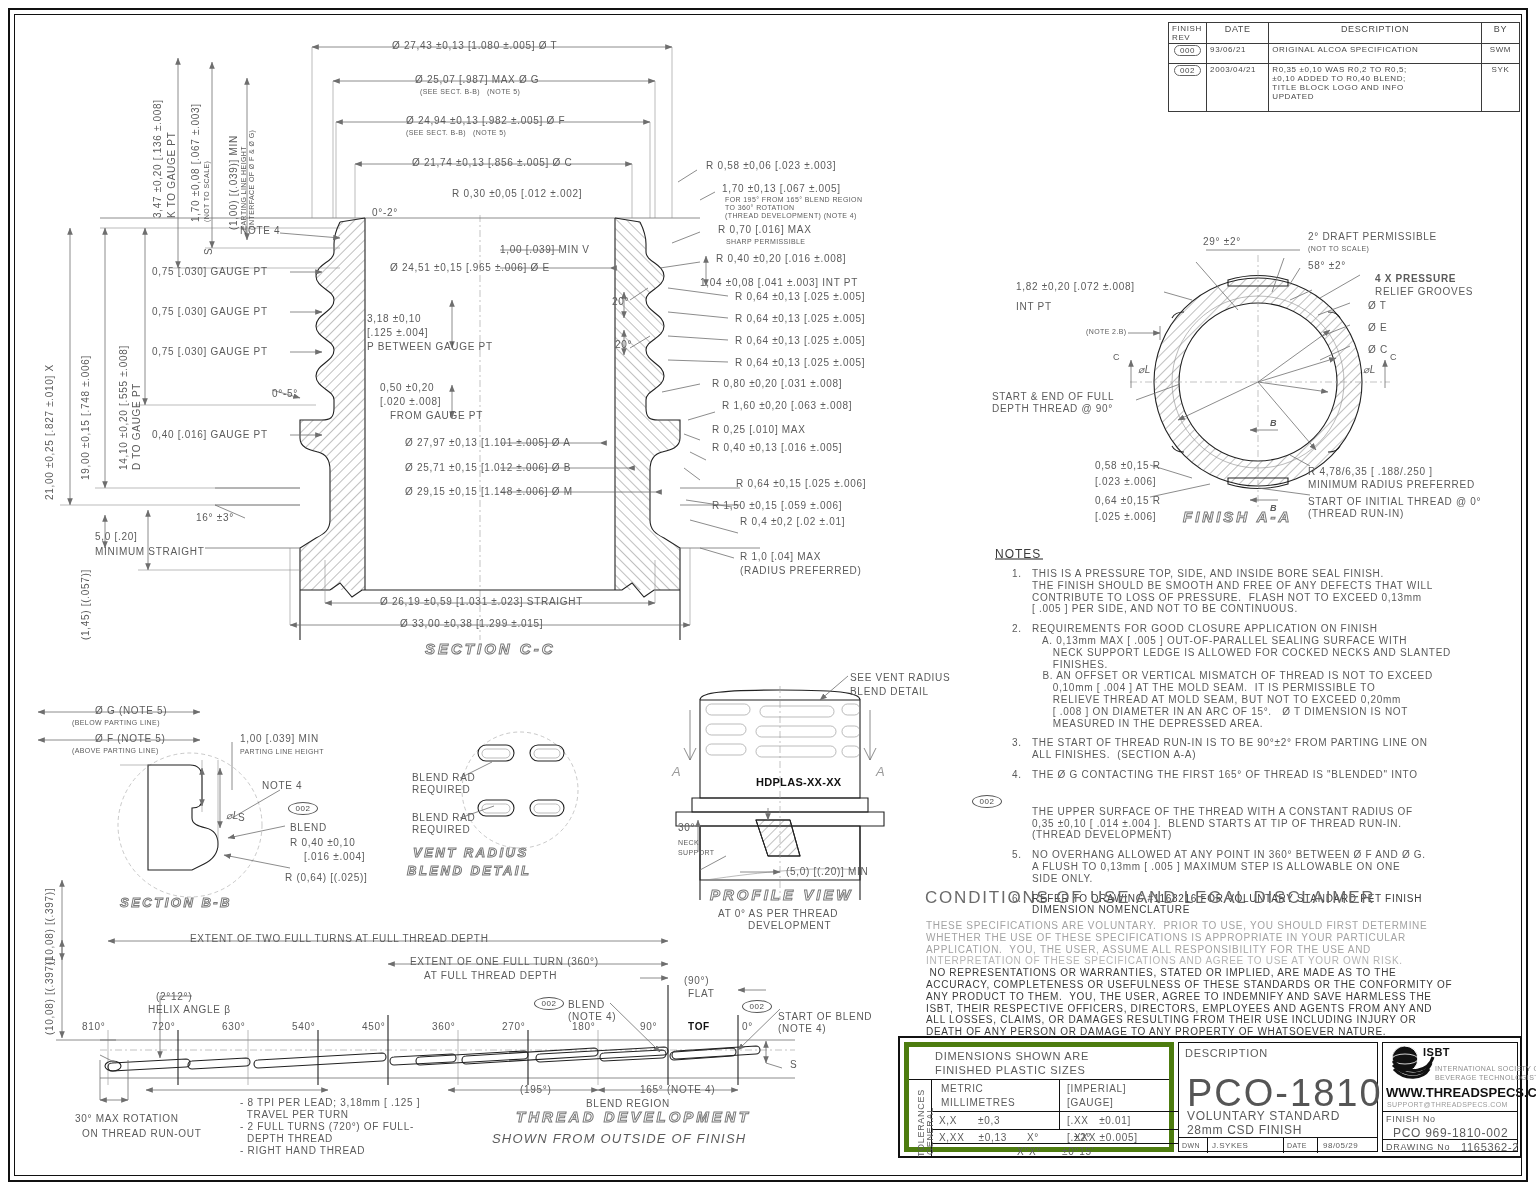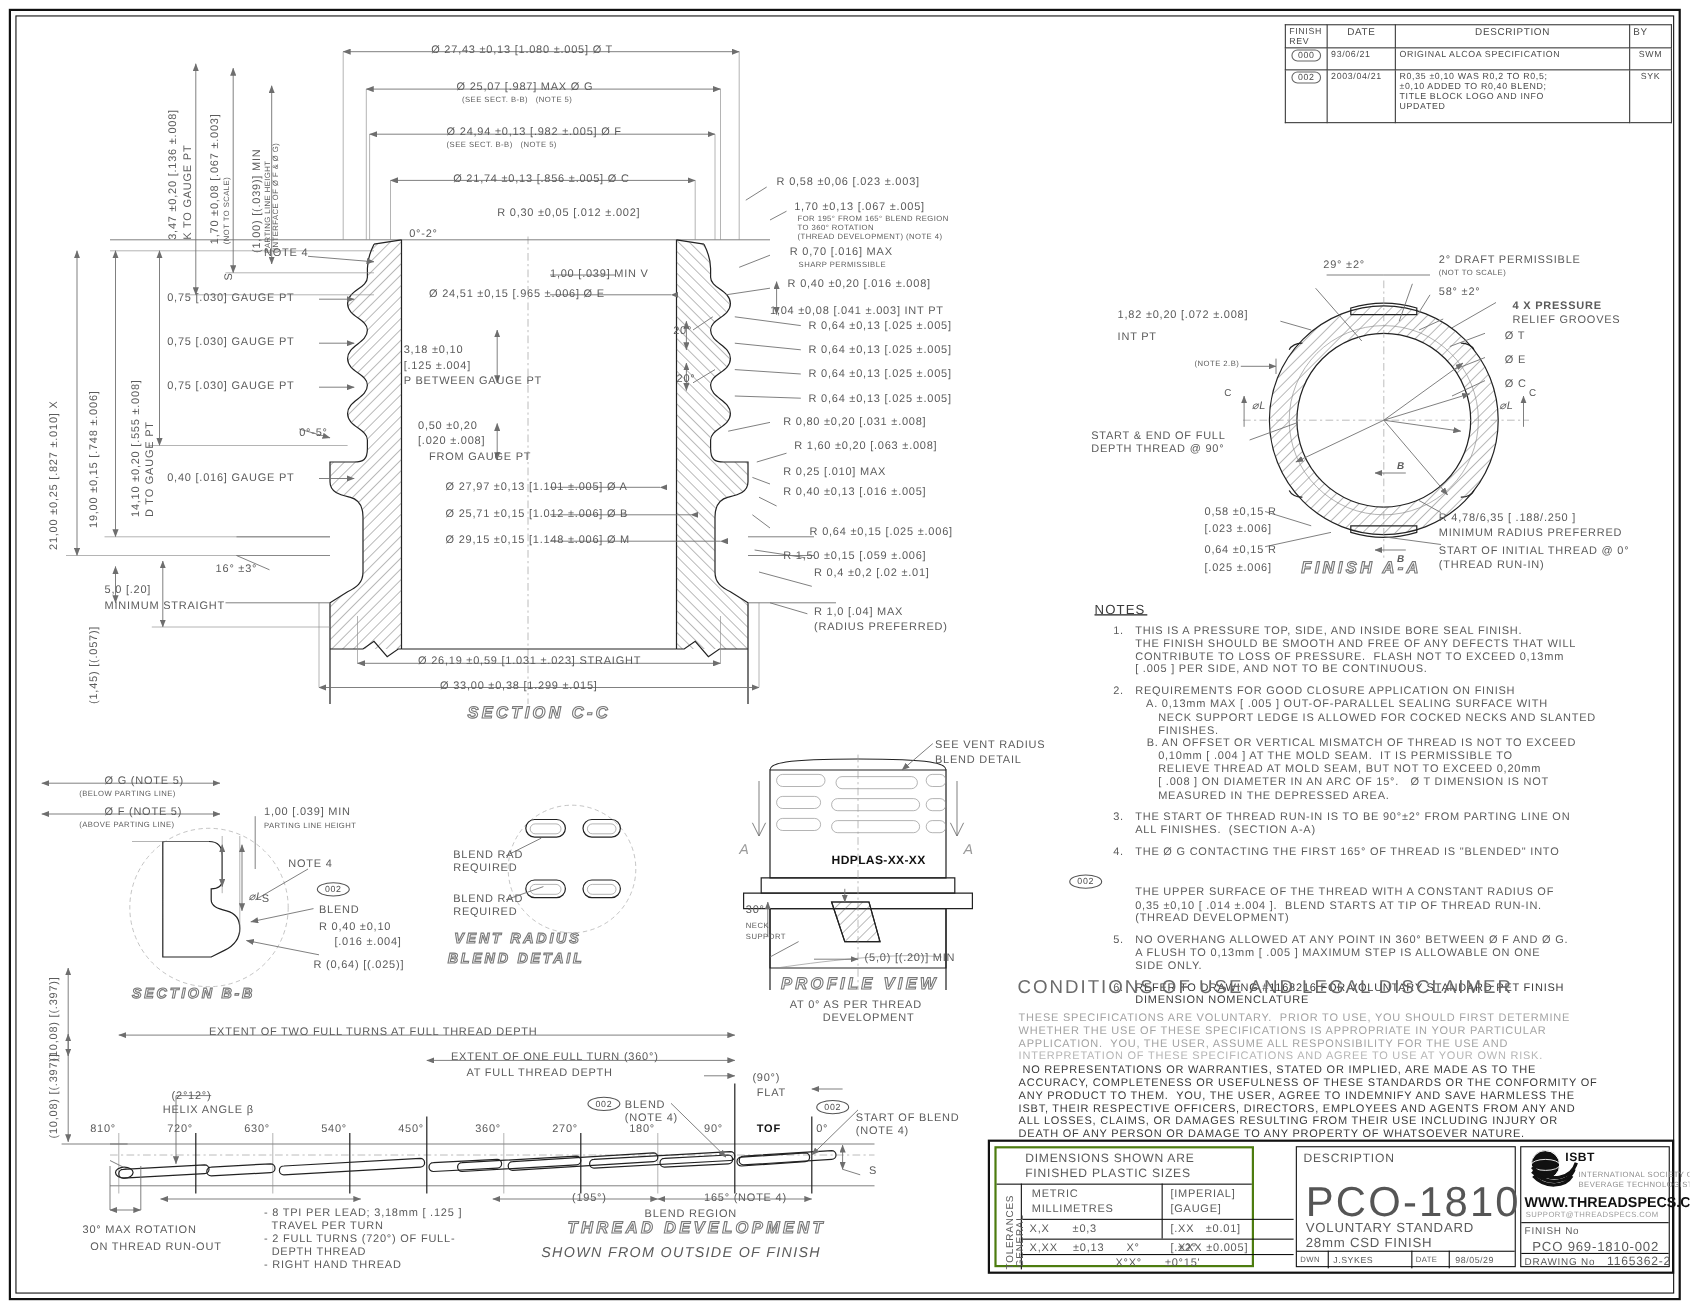--- a/index.html
+++ b/index.html
@@ -445,21 +445,21 @@
 
   </svg>
 
   <table class="grid" style="left:1168px; top:22px; width:352px;">
     <tbody>
         <tr>
       <th style="width:38px; font-size:8px;"><span style="white-space:pre-line">FINISH
 REV</span></th>
       <th style="width:62px; text-align:center;"><span>DATE</span></th>
       <th style="width:212px; text-align:center;"><span>DESCRIPTION</span></th>
-      <th style="width:38px; text-align:left;"><span>BY</span></th>
+      <th style="width:38px; text-align:center;"><span>BY</span></th>
     </tr>
     <tr>
       <td style="text-align:center; height:20px;">
         <span style="border:1px solid #666;border-radius:8px;padding:0 5px;font-size:8px;">000</span>
       </td>
       <td style="font-size:8px;"><span>93/06/21</span></td>
       <td style="font-size:8px;"><span style="white-space:pre-line">ORIGINAL ALCOA SPECIFICATION</span></td>
       <td style="font-size:8px; text-align:center;"><span>SWM</span></td>
     </tr>
     <tr>
@@ -729,21 +729,21 @@
     <div class="txt d" style="position:static;"> NO REPRESENTATIONS OR WARRANTIES, STATED OR IMPLIED, ARE MADE AS TO THE</div>
     <div class="txt d" style="position:static;">ACCURACY, COMPLETENESS OR USEFULNESS OF THESE STANDARDS OR THE CONFORMITY OF</div>
     <div class="txt d" style="position:static;">ANY PRODUCT TO THEM.  YOU, THE USER, AGREE TO INDEMNIFY AND SAVE HARMLESS THE</div>
     <div class="txt d" style="position:static;">ISBT, THEIR RESPECTIVE OFFICERS, DIRECTORS, EMPLOYEES AND AGENTS FROM ANY AND</div>
     <div class="txt d" style="position:static;">ALL LOSSES, CLAIMS, OR DAMAGES RESULTING FROM THEIR USE INCLUDING INJURY OR</div>
     <div class="txt d" style="position:static;">DEATH OF ANY PERSON OR DAMAGE TO ANY PROPERTY OF WHATSOEVER NATURE.</div>
   </div>
 
   <div class="abs" style="left:898px; top:1036px; width:624px; height:122px; border:2px solid #111;">
 
-    <div class="abs" style="left:4px; top:4px; width:236px; height:110px; border:2px solid #4d7c0f;">
+    <div class="abs" style="left:4px; top:4px; width:270px; height:110px; border:5px solid #4d7c0f;">
       <div class="txt" style="left:26px; top:3px; font-size:11px;">DIMENSIONS SHOWN ARE</div>
       <div class="txt" style="left:26px; top:17px; font-size:11px;">FINISHED PLASTIC SIZES</div>
       <div class="abs" style="left:0; top:32px; width:100%; height:1px; background:#111;"></div>
       <div class="abs" style="left:22px; top:32px; width:1px; height:78px; background:#111;"></div>
       <div class="abs" style="left:150px; top:32px; width:1px; height:50px; background:#111;"></div>
       <div class="abs" style="left:22px; top:64px; width:248px; height:1px; background:#111;"></div>
       <div class="abs" style="left:22px; top:82px; width:248px; height:1px; background:#111;"></div>
       <div class="abs" style="left:22px; top:96px; width:248px; height:1px; background:#111;"></div>
       <div class="txt rot90" style="left:16px; top:108px; font-size:9px;">GENERAL</div>
       <div class="txt rot90" style="left:7px; top:110px; font-size:9px;">TOLERANCES</div>

